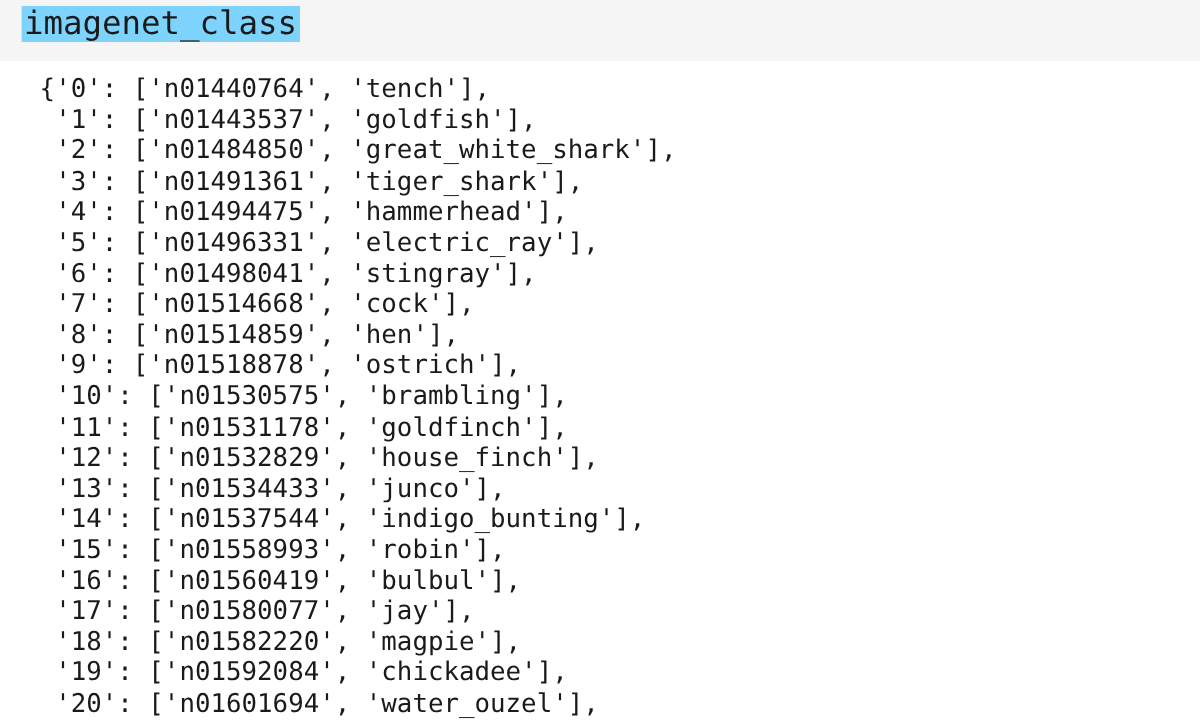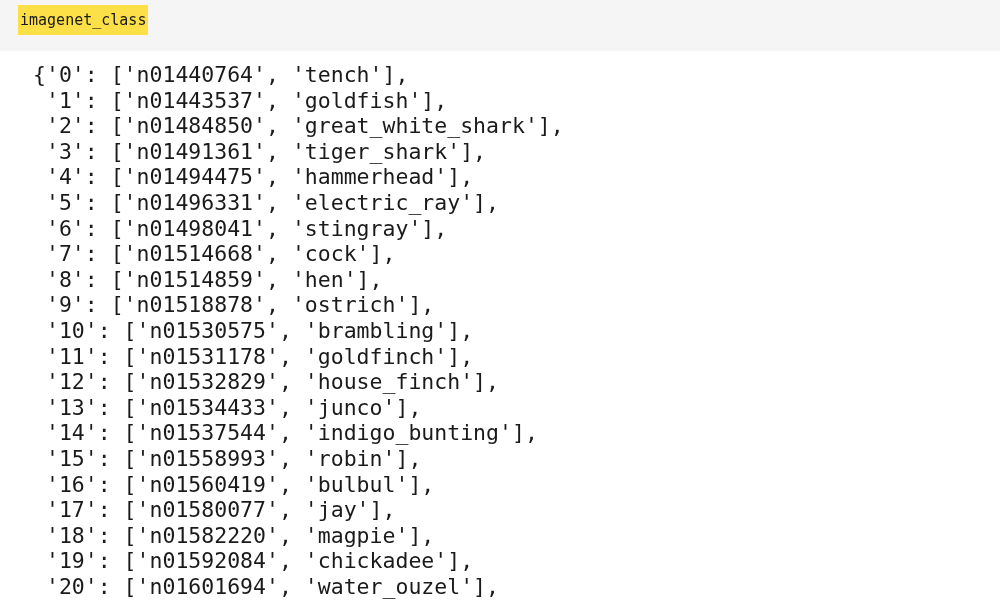--- a/index.html
+++ b/index.html
@@ -9,22 +9,22 @@
     font-family: "DejaVu Sans Mono", "Liberation Mono", monospace;
     color: #1a1a1a;
   }
   .input-cell {
     position: absolute; left: 0; top: 0; width: 1000px; height: 51px;
     background: #f5f5f5;
   }
   .input-code {
     position: absolute; left: 18px; top: 5px; height: 30px;
     padding: 0 2px;
-    background: #fde047;
-    font-size: 15px; line-height: 30px;
+    background: #7dd3fc;
+    font-size: 27px; line-height: 30px;
     white-space: pre;
   }
   .output-cell {
     position: absolute; left: 16px; top: 62px; width: 1000px; height: 540px;
     overflow: hidden;
   }
   .output-pre {
     margin: 0; padding-left: 17px;
     font-size: 21.5px; line-height: 25.6px;
     white-space: pre;

